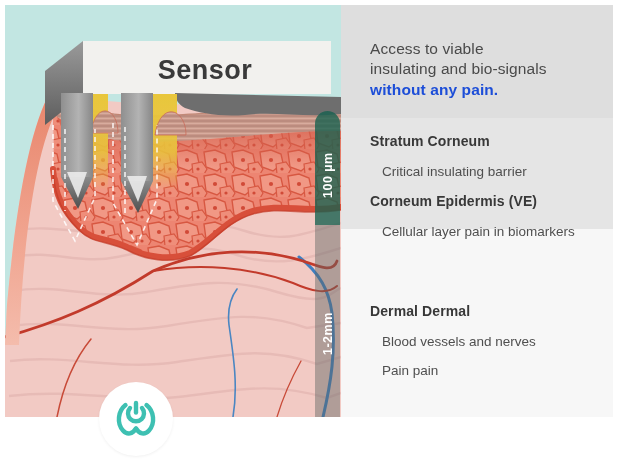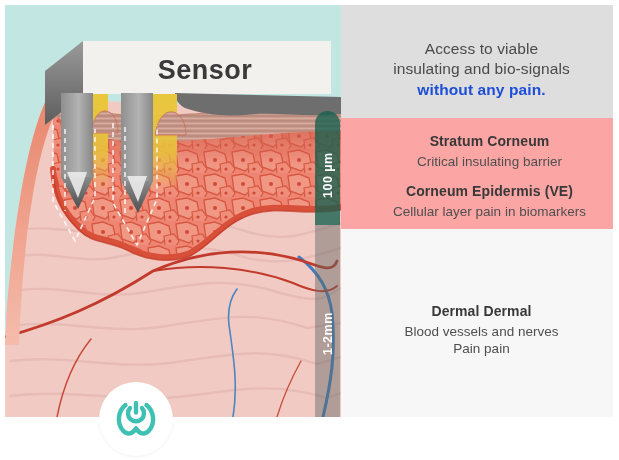--- a/index.html
+++ b/index.html
@@ -1,26 +1,26 @@
 <!DOCTYPE html>
 <html><head>
 <meta charset="utf-8">
 <style>
   html,body{margin:0;padding:0;background:#fff;}
   body{font-family:"Liberation Sans","DejaVu Sans",sans-serif;-webkit-font-smoothing:antialiased;}
   .canvas{position:relative;width:619px;height:460px;background:#fff;overflow:hidden;}
   .illustration{position:absolute;left:5px;top:5px;width:336px;height:412px;}
-  .panel{position:absolute;left:341px;top:5px;width:272px;height:412px;text-align:center;}
+  .panel{position:absolute;left:341px;top:5px;width:272px;height:412px;}
   .panel-intro{box-sizing:border-box;height:113px;background:#dedede;padding:34px 20px 0 29px;
                font-size:15.5px;line-height:1.32;color:#4a4a4a;letter-spacing:.1px;}
   .panel-intro strong{color:#1d4ed8;font-weight:bold;}
-  .panel-highlight{box-sizing:border-box;height:111px;background:#fca5a5;padding:15px 4px 0 29px;}
+  .panel-highlight{box-sizing:border-box;height:111px;background:#e5e5e5;padding:15px 4px 0 29px;}
   .panel-dermal{box-sizing:border-box;height:188px;background:#f7f7f7;padding:74px 20px 0 29px;}
   .sec-title{font-size:14px;font-weight:bold;color:#383838;line-height:1.25;margin:0 0 2px 0;letter-spacing:.1px;}
-  .sec-line{font-size:13.5px;color:#4f4f4f;line-height:1.3;margin:0;}
+  .sec-line{font-size:13.5px;color:#4f4f4f;line-height:1.3;margin:12px;}
   .sec-group{margin:0 0 13px 0;}
   .logo-badge{position:absolute;left:99px;top:382px;width:74px;height:74px;border-radius:50%;
               background:#ffffff;box-shadow:0 1px 3px rgba(0,0,0,0.06);}
   .logo-badge svg{position:absolute;left:0;top:0;}
 </style>
 </head>
 <body>
 
 <div class="canvas">
 

